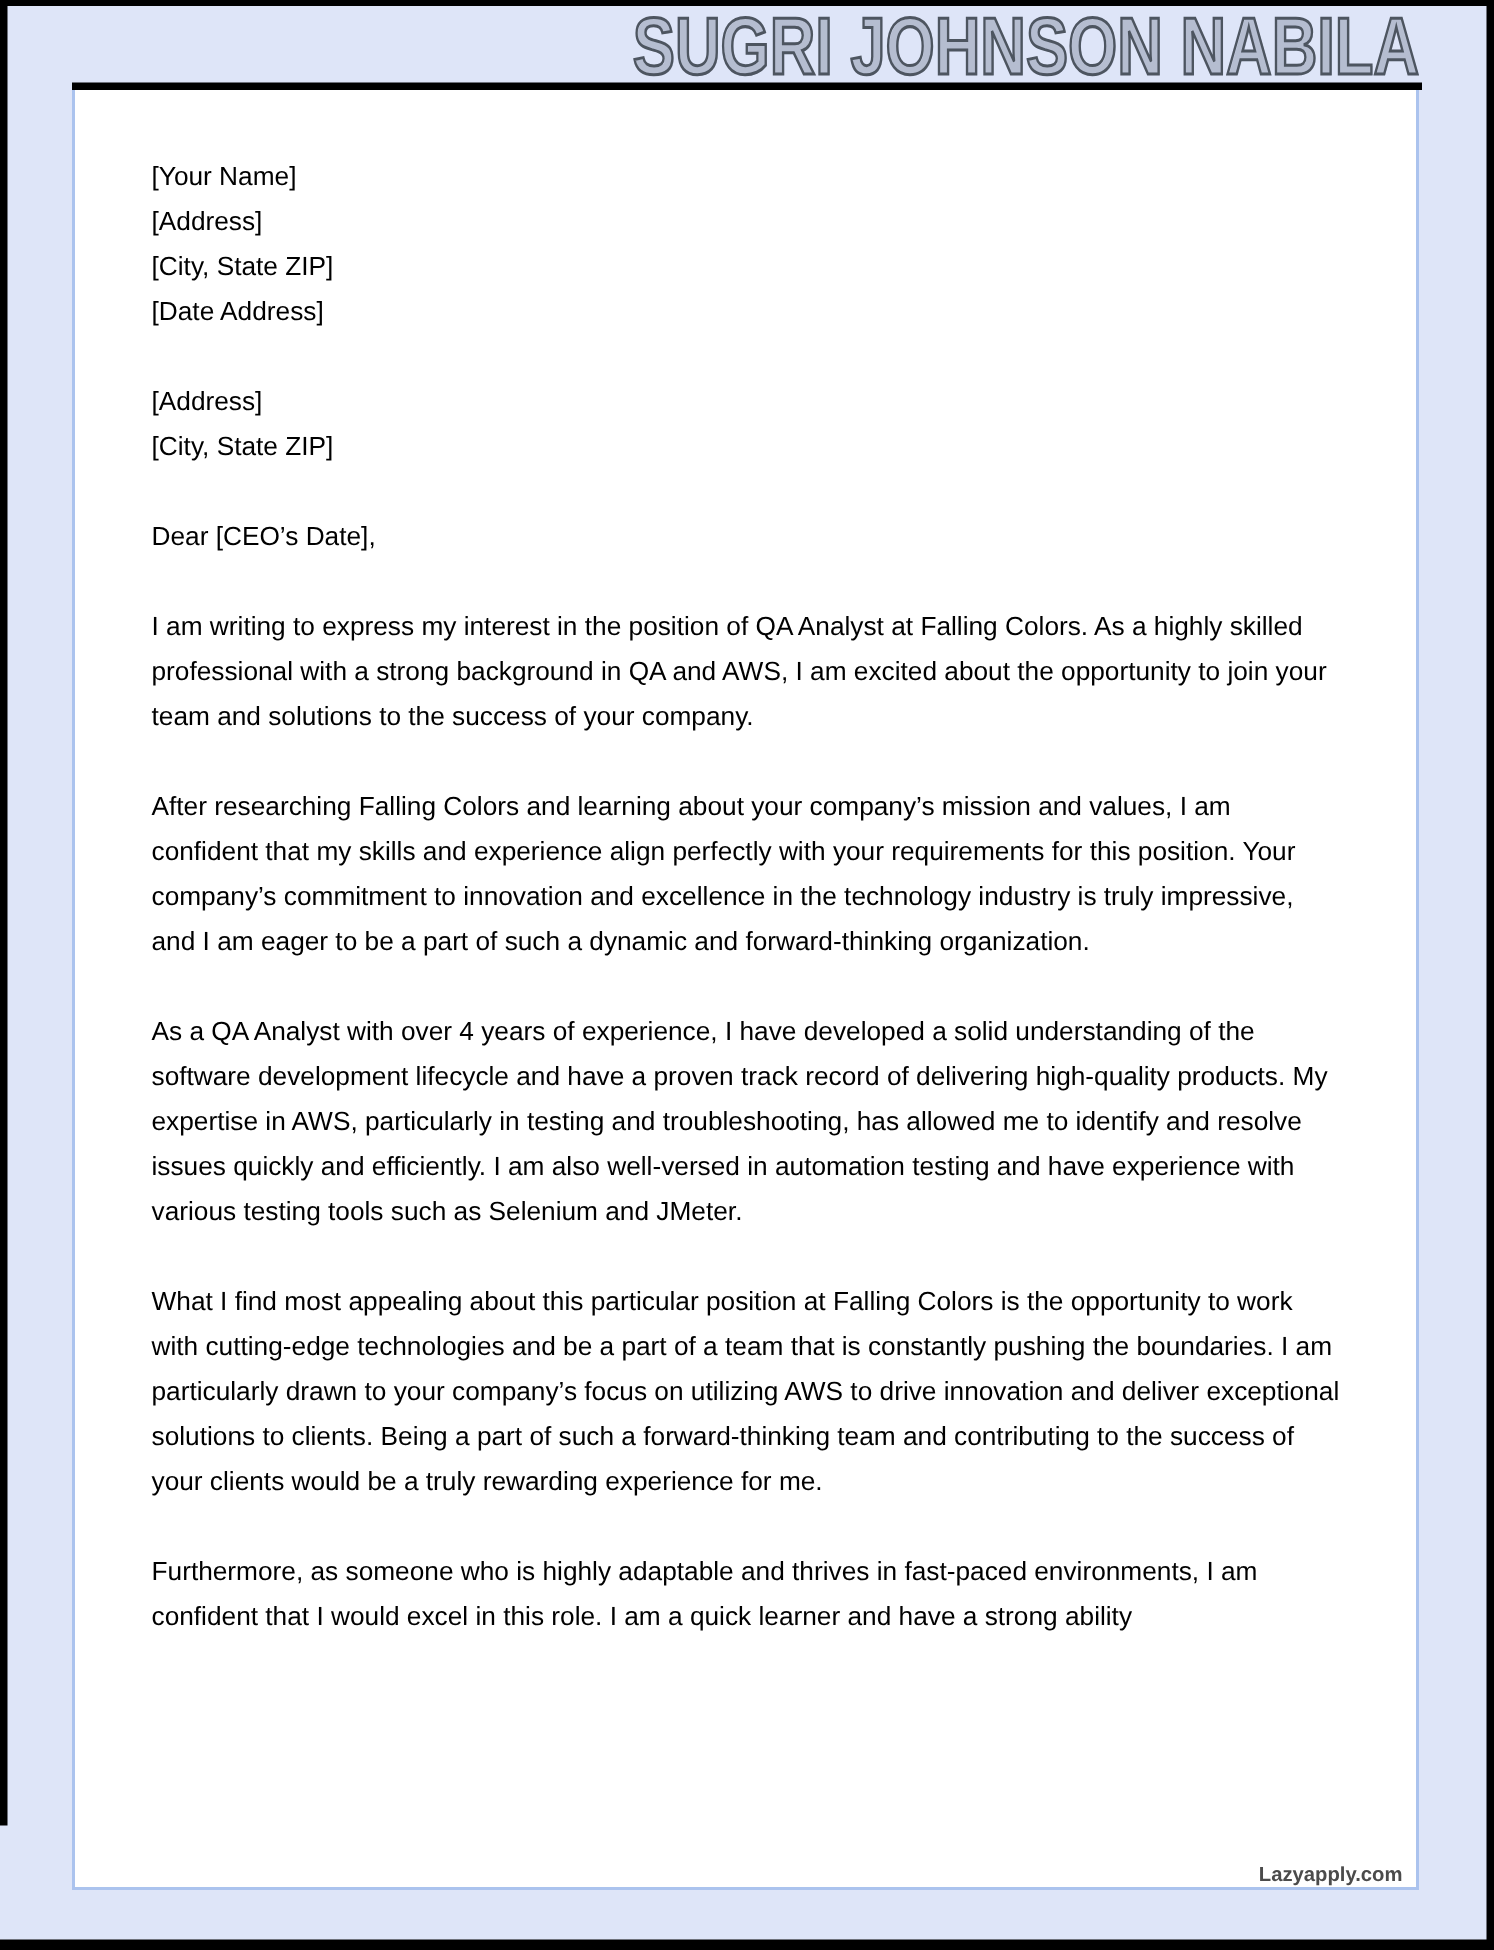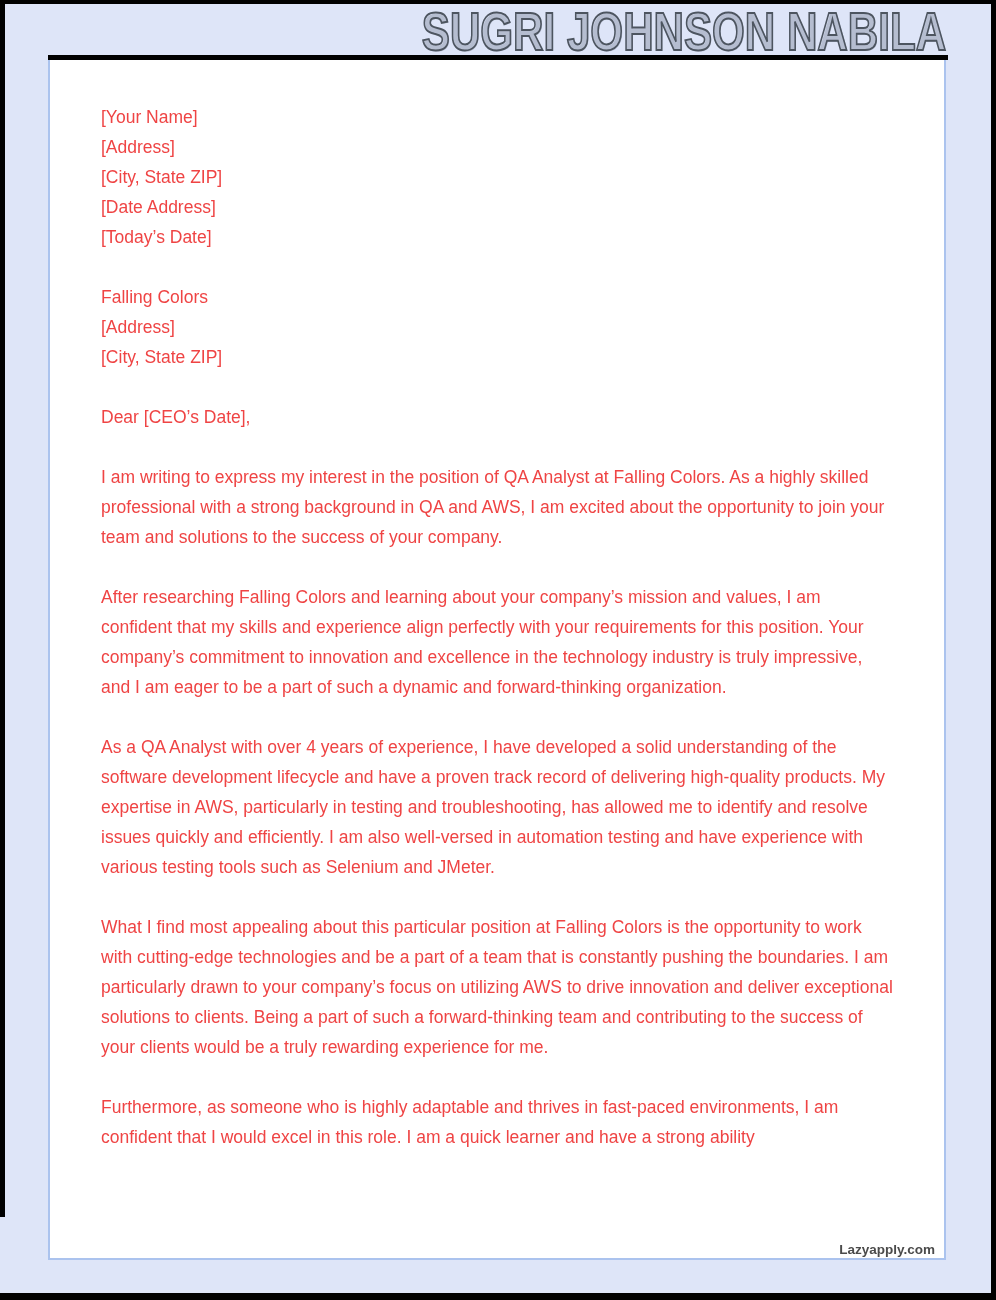--- a/index.html
+++ b/index.html
@@ -64,21 +64,21 @@
     z-index: 2;
   }
 
   .letter-body {
     position: absolute;
     left: 51px;
     top: 42px;
     width: 795px;
     font-size: 17.5px;
     line-height: 30px;
-    color: #ef4444;
+    color: #000000;
     z-index: 3;
   }
   .block { margin: 0 0 30px 0; }
   .block:last-child { margin-bottom: 4px; }
   .line { white-space: pre; }
 
   .watermark {
     position: absolute;
     right: 9px;
     bottom: 1px;
@@ -101,25 +101,23 @@
 <div class="header-rule"></div>
 
 <div class="sheet">
   <div class="letter-body">
 
     <div class="block">
       <div class="line">[Your Name]</div>
       <div class="line">[Address]</div>
       <div class="line">[City, State ZIP]</div>
       <div class="line">[Date Address]</div>
-      <div class="line">[Today’s Date]</div>
     </div>
 
     <div class="block">
-      <div class="line">Falling Colors</div>
       <div class="line">[Address]</div>
       <div class="line">[City, State ZIP]</div>
     </div>
 
     <div class="block">Dear [CEO’s Date],</div>
 
     <div class="block">I am writing to express my interest in the position of QA Analyst at Falling Colors. As a highly skilled professional with a strong background in QA and AWS, I am excited about the opportunity to join your team and solutions to the success of your company.</div>
     <div class="block">After researching Falling Colors and learning about your company’s mission and values, I am confident that my skills and experience align perfectly with your requirements for this position. Your company’s commitment to innovation and excellence in the technology industry is truly impressive, and I am eager to be a part of such a dynamic and forward-thinking organization.</div>
     <div class="block">As a QA Analyst with over 4 years of experience, I have developed a solid understanding of the software development lifecycle and have a proven track record of delivering high-quality products. My expertise in AWS, particularly in testing and troubleshooting, has allowed me to identify and resolve issues quickly and efficiently. I am also well-versed in automation testing and have experience with various testing tools such as Selenium and JMeter.</div>
     <div class="block">What I find most appealing about this particular position at Falling Colors is the opportunity to work with cutting-edge technologies and be a part of a team that is constantly pushing the boundaries. I am particularly drawn to your company’s focus on utilizing AWS to drive innovation and deliver exceptional solutions to clients. Being a part of such a forward-thinking team and contributing to the success of your clients would be a truly rewarding experience for me.</div>

